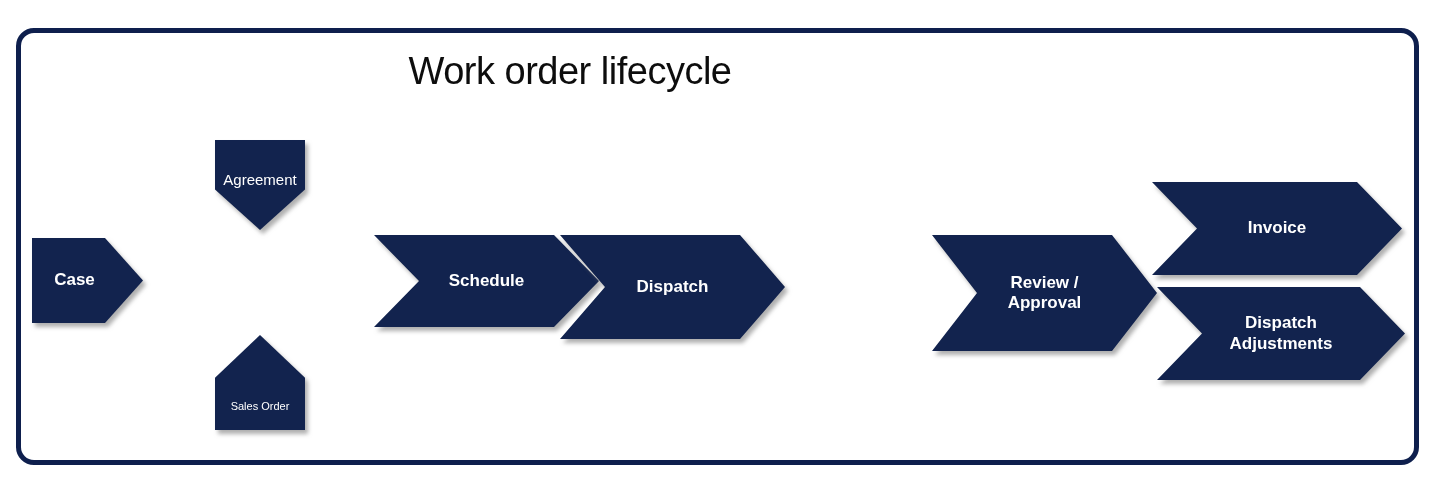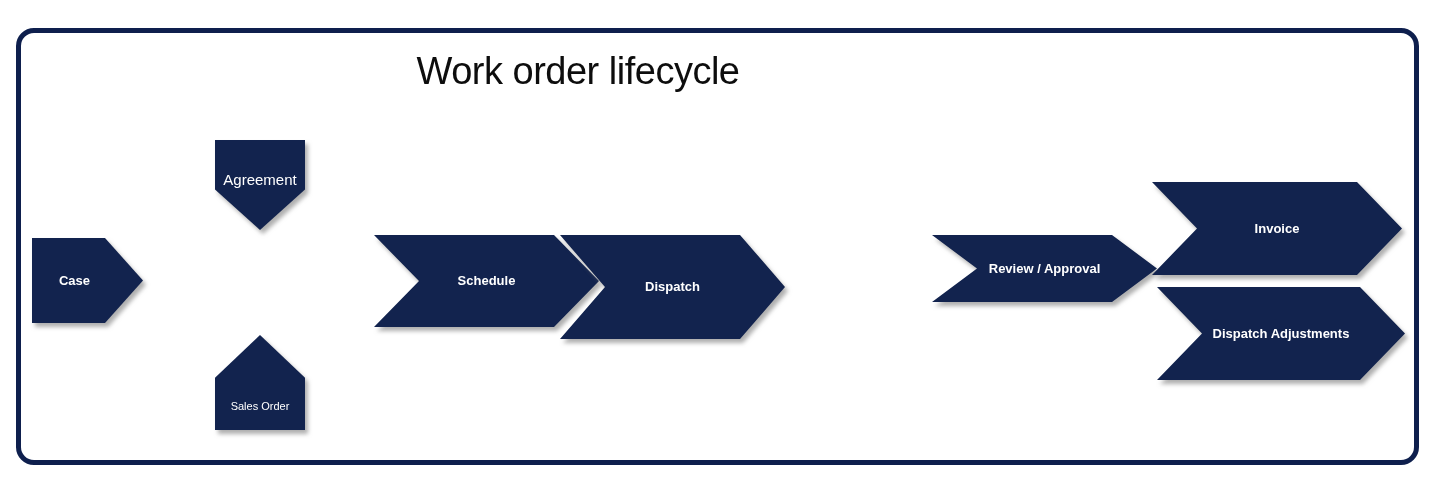--- a/index.html
+++ b/index.html
@@ -19,38 +19,38 @@
     overflow:hidden;
   }
   .frame{
     position:absolute;
     left:16px;top:28px;width:1403px;height:437px;
     border:5px solid var(--frame-border,#0E1F4D);
     border-radius:18px;
   }
   .title{
     position:absolute;
-    top:50px;left:8px;width:1140px;
+    top:50px;left:0;width:1140px;
     text-align:center;
     font-size:38px;font-weight:400;
     color:var(--title-text,#0d0d0d);
     letter-spacing:-0.5px;
   }
   
   .wrap{
     position:absolute;
     filter:drop-shadow(3px 4px 2px rgba(110,110,110,0.55));
   }
   .shape{
     width:100%;height:100%;
     background:var(--shape-fill,#12234E);
     color:var(--shape-text,#fff);
     display:flex;align-items:center;justify-content:center;
     text-align:center;
-    font-weight:700;font-size:13px;line-height:1.2;
+    font-weight:700;font-size:17px;line-height:1.2;
   }
   .lbl{display:block;}
   
   .arrow{
     clip-path:polygon(0 0, calc(100% - 45px) 0, 100% 50%, calc(100% - 45px) 100%, 0 100%);
     padding-right:45px;
   }
   .arrow-sm{
     clip-path:polygon(0 0, calc(100% - 38px) 0, 100% 50%, calc(100% - 38px) 100%, 0 100%);
     padding-right:26px;
@@ -110,21 +110,21 @@
     </div>
   </div>
 
   <div class="wrap" style="left:560px;top:235px;width:225px;height:104px;">
     <div class="shape chevron">
       <span class="lbl">Dispatch</span>
     </div>
   </div>
 
 
-  <div class="wrap" style="left:932px;top:235px;width:225px;height:67px;">
+  <div class="wrap" style="left:932px;top:235px;width:225px;height:116px;">
     <div class="shape chevron">
       <span class="lbl">Review / Approval</span>
     </div>
   </div>
 
   <div class="wrap" style="left:1152px;top:182px;width:250px;height:93px;">
     <div class="shape chevron">
       <span class="lbl">Invoice</span>
     </div>
   </div>

